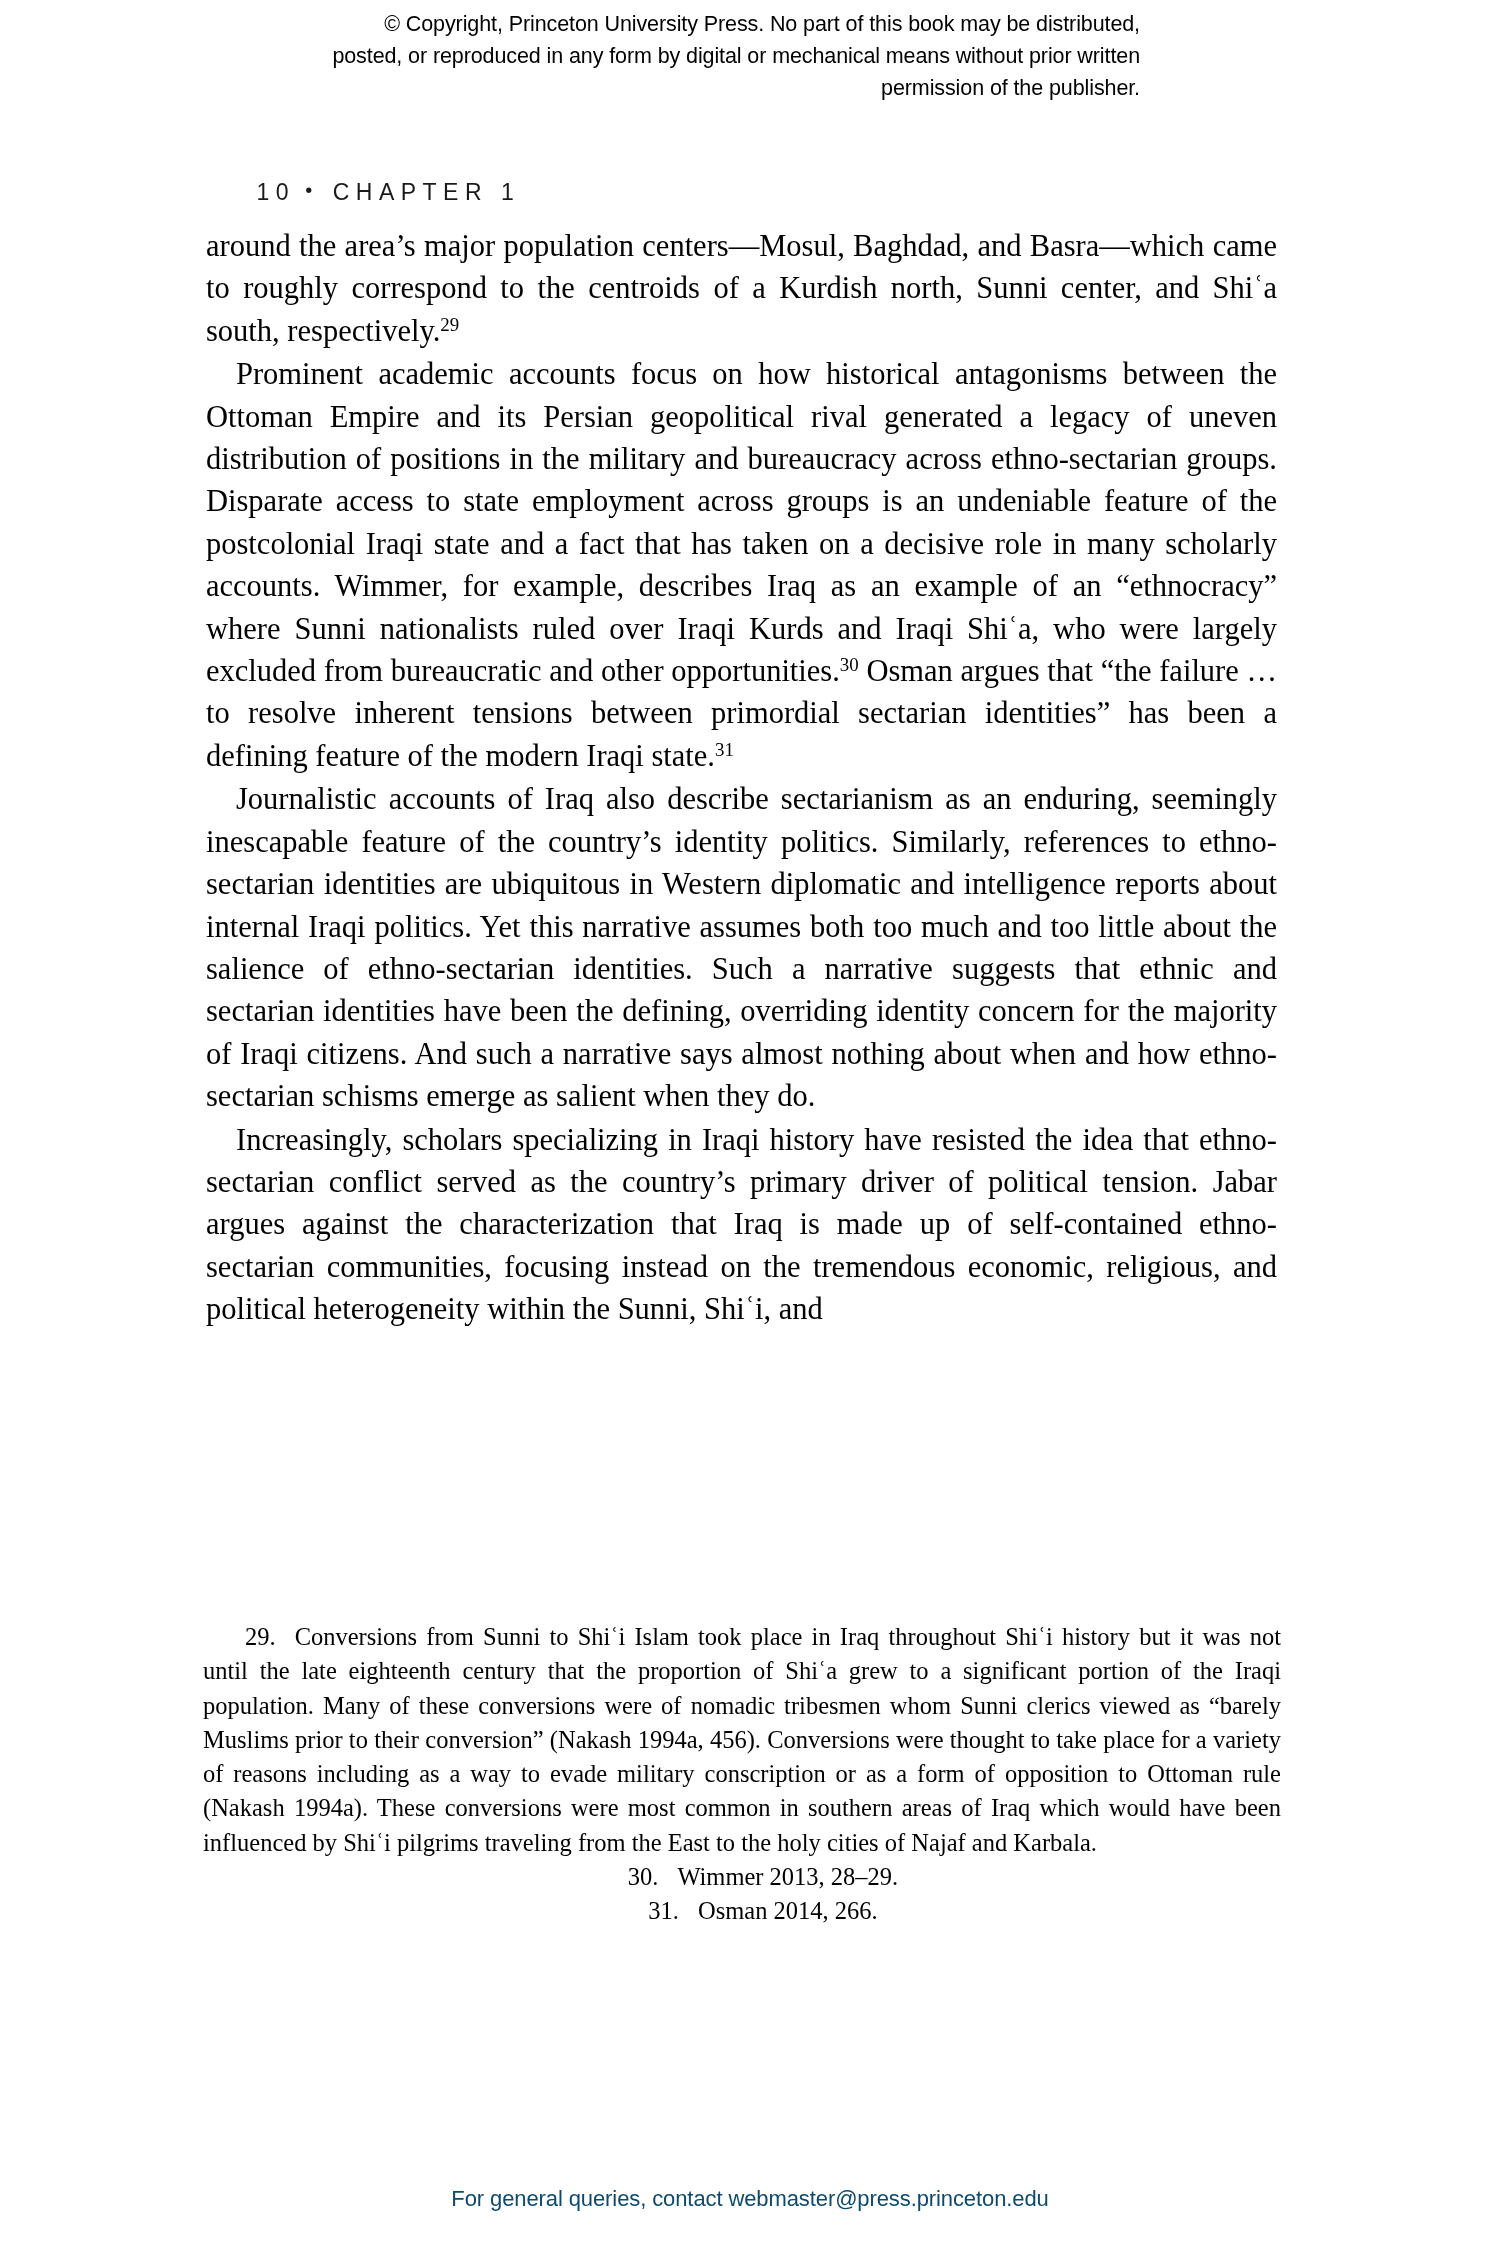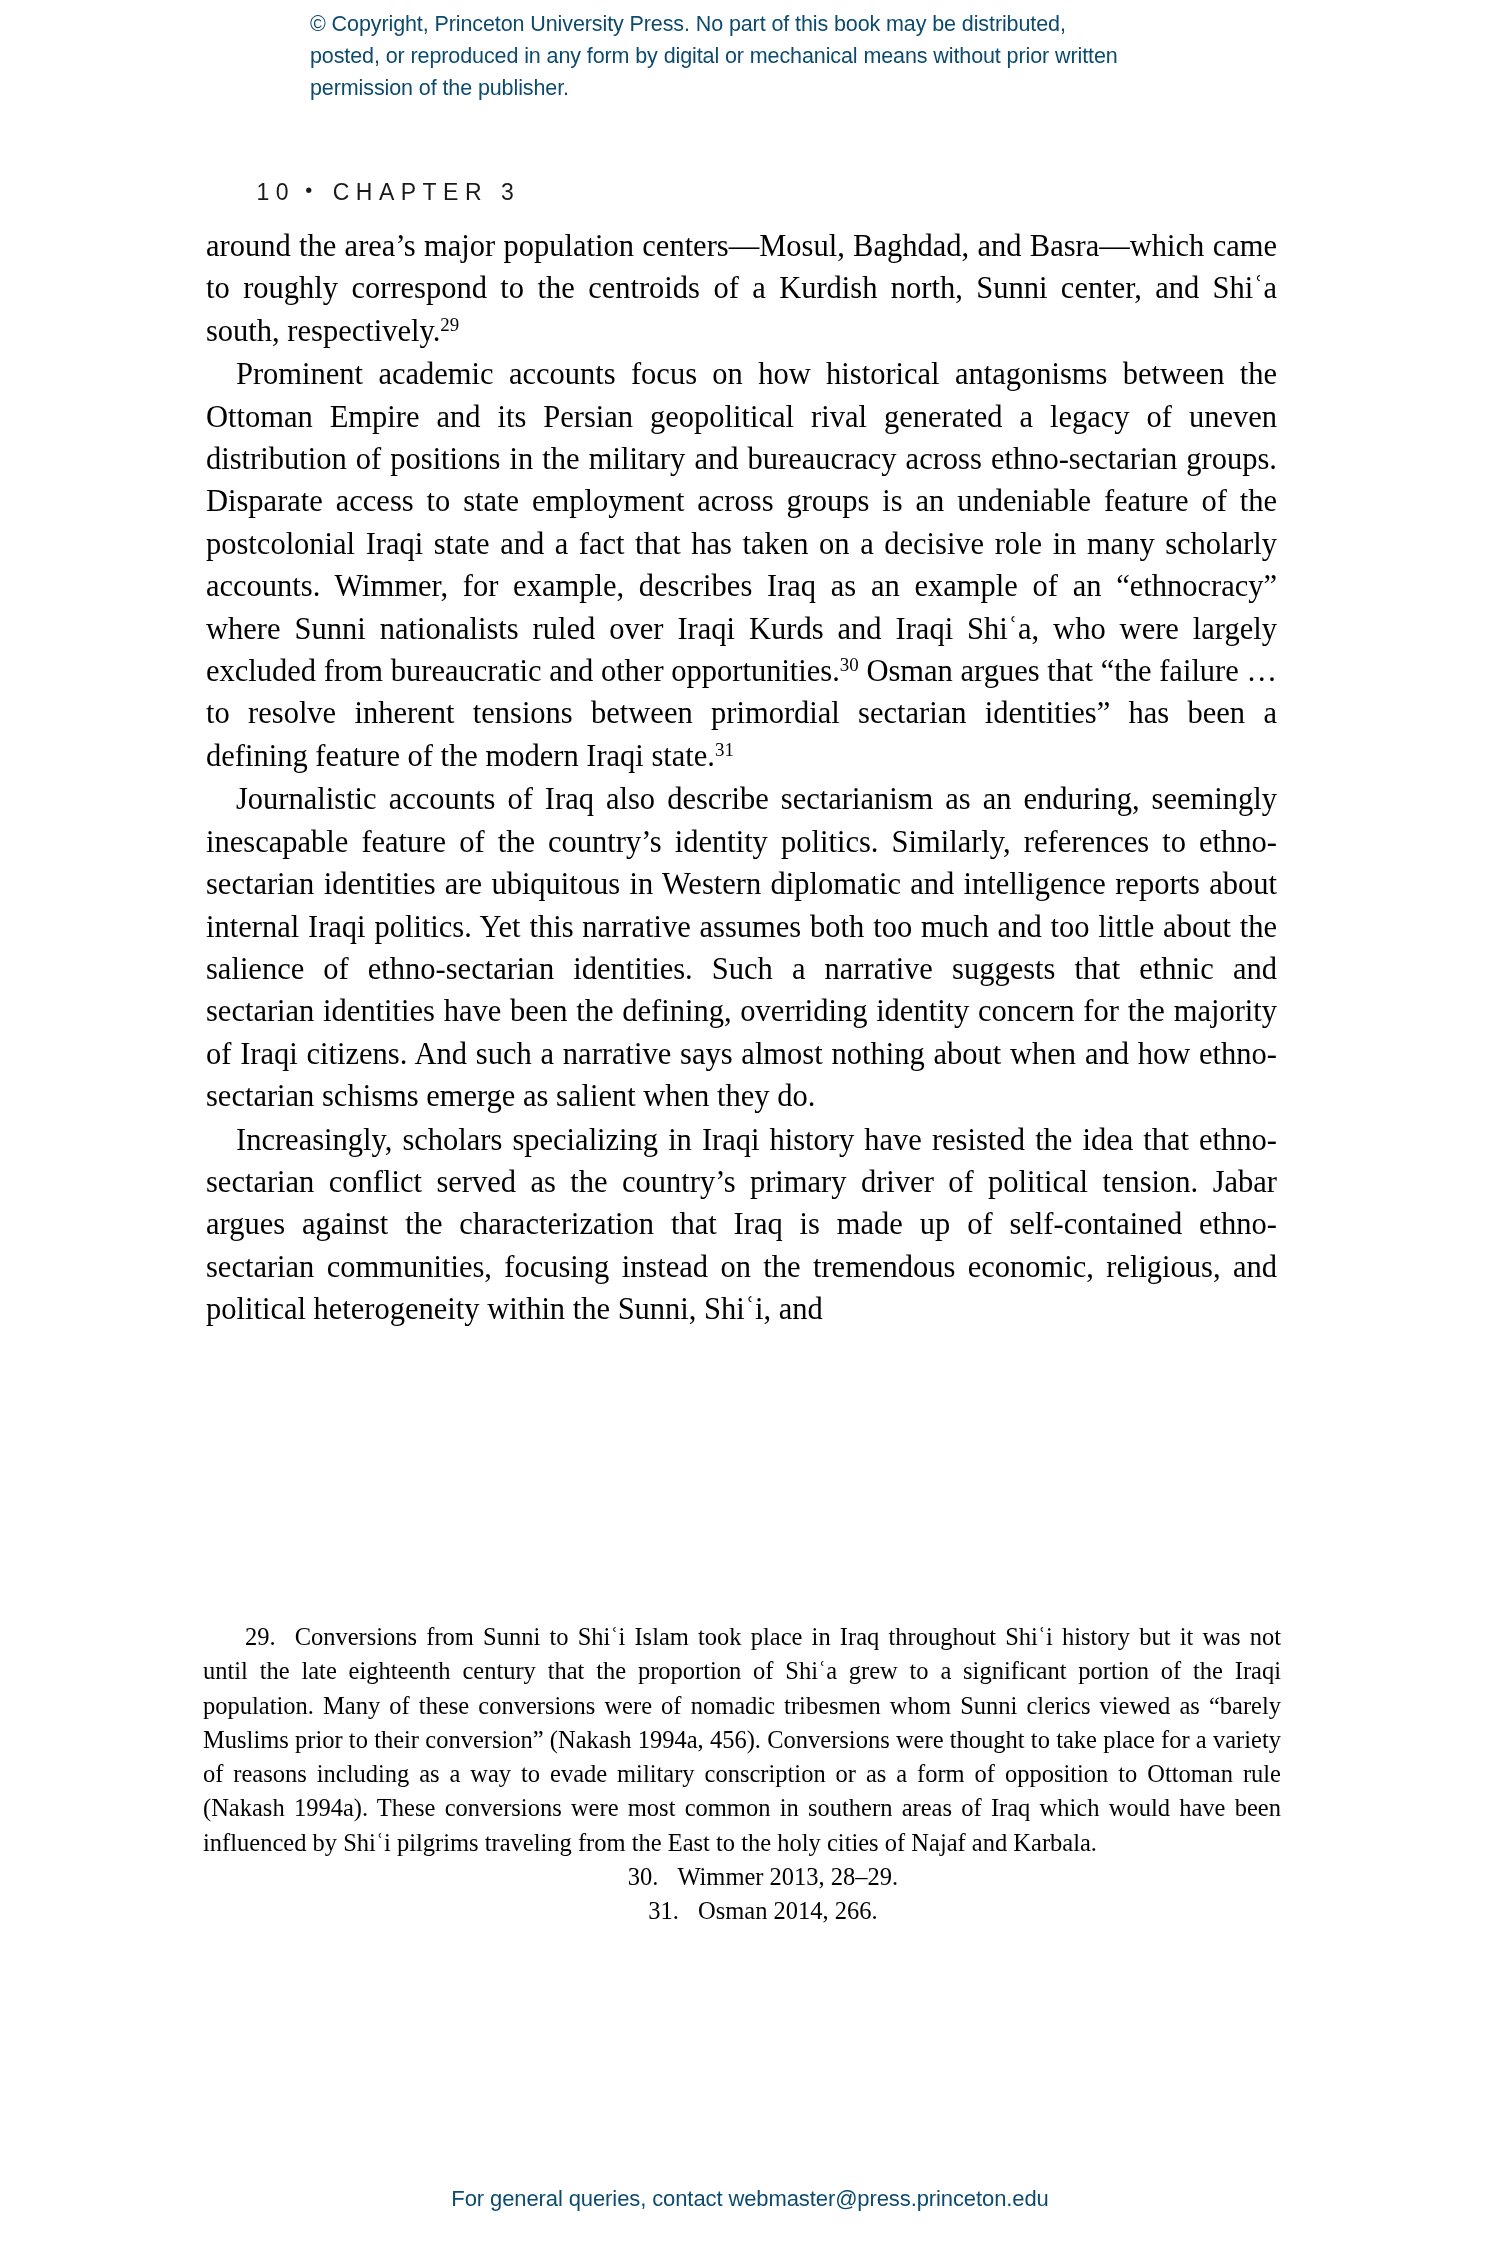--- a/index.html
+++ b/index.html
@@ -23,22 +23,22 @@
 
   
   .copyright {
     position: absolute;
     left: 310px;
     top: 8px;
     width: 830px;
     font-family: "Liberation Sans", sans-serif;
     font-size: 21.5px;
     line-height: 32px;
-    color: #0c4a6e;
-    text-align: left;
+    color: #000000;
+    text-align: right;
     letter-spacing: -0.1px;
   }
 
   
   .running-head {
     position: absolute;
     left: 205px;
     top: 152px;
     font-family: "Liberation Sans", sans-serif;
     font-size: 23px;
@@ -120,21 +120,21 @@
   }
 </style>
 </head>
 <body>
 
 <div class="page">
 
   <div class="copyright">© Copyright, Princeton University Press. No part of this book may be distributed, posted, or reproduced in any form by digital or mechanical means without prior written permission of the publisher.</div>
 
   <div class="running-head">
-    <span class="folio">10</span><span class="sep">•</span><span class="chapter">CHAPTER 3</span>
+    <span class="folio">10</span><span class="sep">•</span><span class="chapter">CHAPTER 1</span>
   </div>
 
   <div class="body-block">
 
     <p><span>around the area’s major population centers—Mosul, Baghdad, and Basra—which came to roughly correspond to the centroids of a Kurdish north, Sunni center, and Shiʿa south, respectively.</span><sup>29</sup></p>
 
     <p class="indent"><span>Prominent academic accounts focus on how historical antagonisms between the Ottoman Empire and its Persian geopolitical rival generated a legacy of uneven distribution of positions in the military and bureaucracy across ethno-sectarian groups. Disparate access to state employment across groups is an undeniable feature of the postcolonial Iraqi state and a fact that has taken on a decisive role in many scholarly accounts. Wimmer, for example, describes Iraq as an example of an “ethnocracy” where Sunni nationalists ruled over Iraqi Kurds and Iraqi Shiʿa, who were largely excluded from bureaucratic and other opportunities.</span><sup>30</sup><span> Osman argues that “the failure … to resolve inherent tensions between primordial sectarian identities” has been a defining feature of the modern Iraqi state.</span><sup>31</sup></p>
 
     <p class="indent"><span>Journalistic accounts of Iraq also describe sectarianism as an enduring, seemingly inescapable feature of the country’s identity politics. Similarly, references to ethno-sectarian identities are ubiquitous in Western diplomatic and intelligence reports about internal Iraqi politics. Yet this narrative assumes both too much and too little about the salience of ethno-sectarian identities. Such a narrative suggests that ethnic and sectarian identities have been the defining, overriding identity concern for the majority of Iraqi citizens. And such a narrative says almost nothing about when and how ethno-sectarian schisms emerge as salient when they do.</span></p>
 

